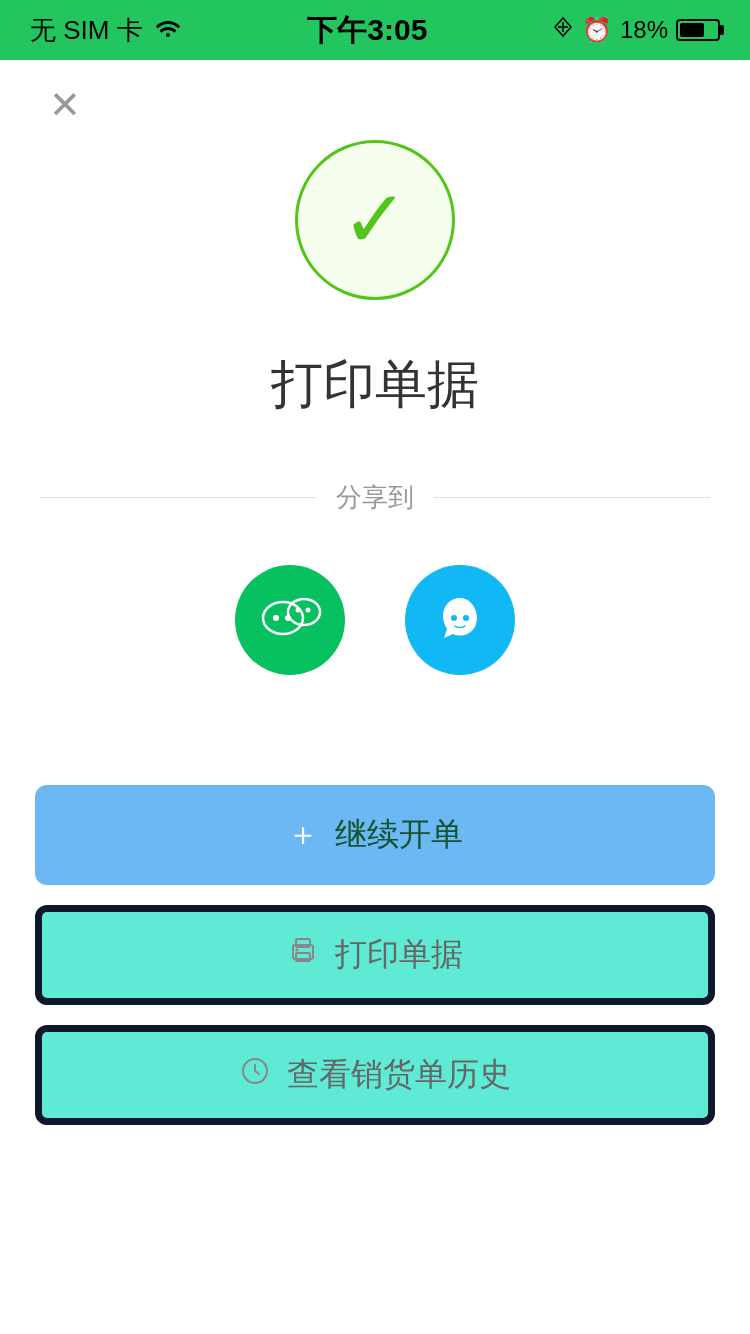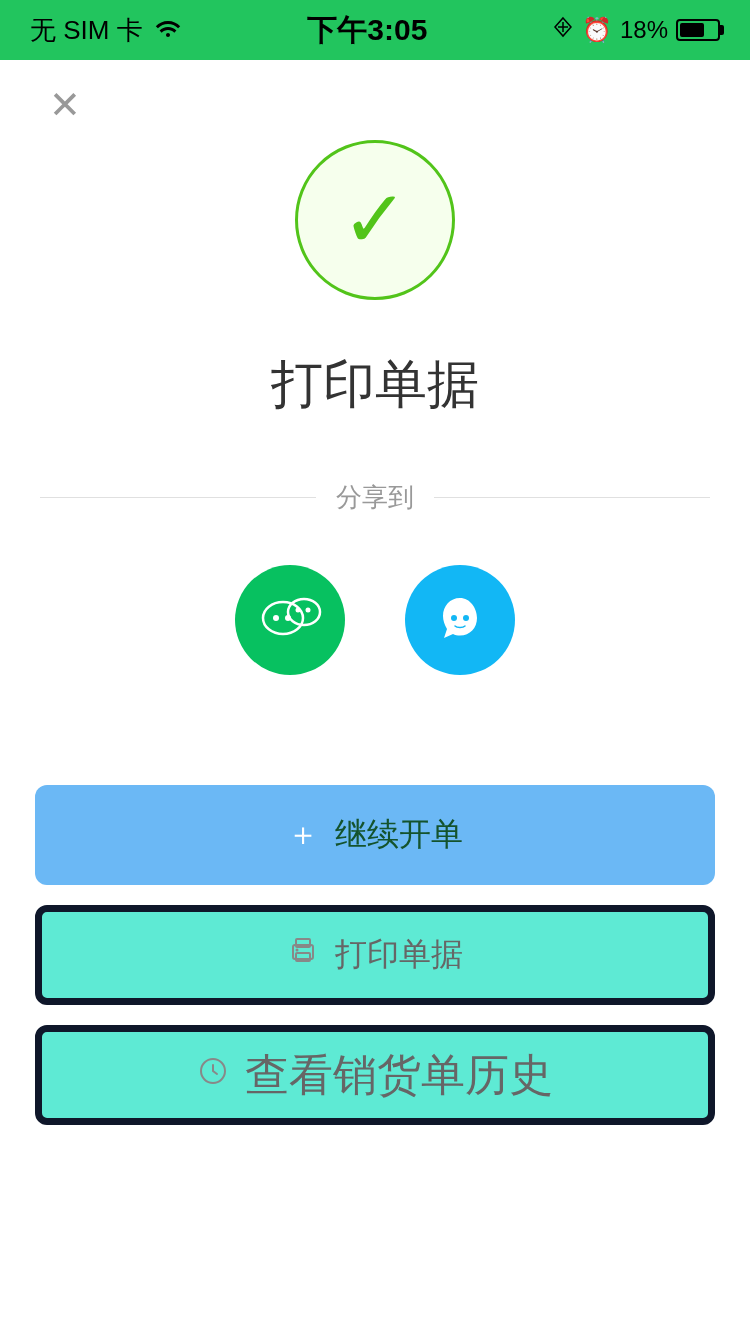--- a/index.html
+++ b/index.html
@@ -335,17 +335,17 @@
       <span style="font-size:32px;color:#666;">打印单据</span>
     </button>
 
     <button class="action-btn btn-secondary">
       <span class="btn-icon-gray">
         <svg width="32" height="32" viewBox="0 0 32 32" fill="none">
           <circle cx="16" cy="16" r="12" stroke="#888" stroke-width="2" fill="none"></circle>
           <path d="M16 10V16L20 19" stroke="#888" stroke-width="2" stroke-linecap="round"></path>
         </svg>
       </span>
-      <span style="font-size:44px;color:#666;">查看销货单历史</span>
+      <span style="font-size:32px;color:#666;">查看销货单历史</span>
     </button>
   </div>
 
 </div>
 
 </body></html>

